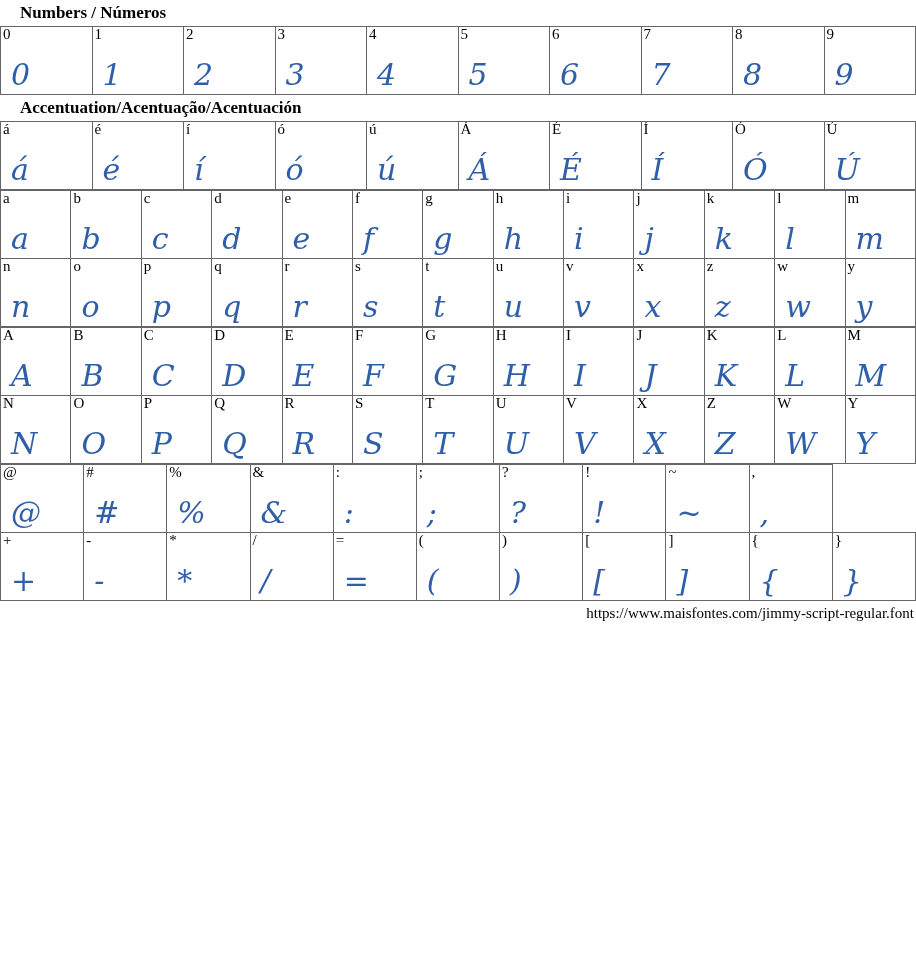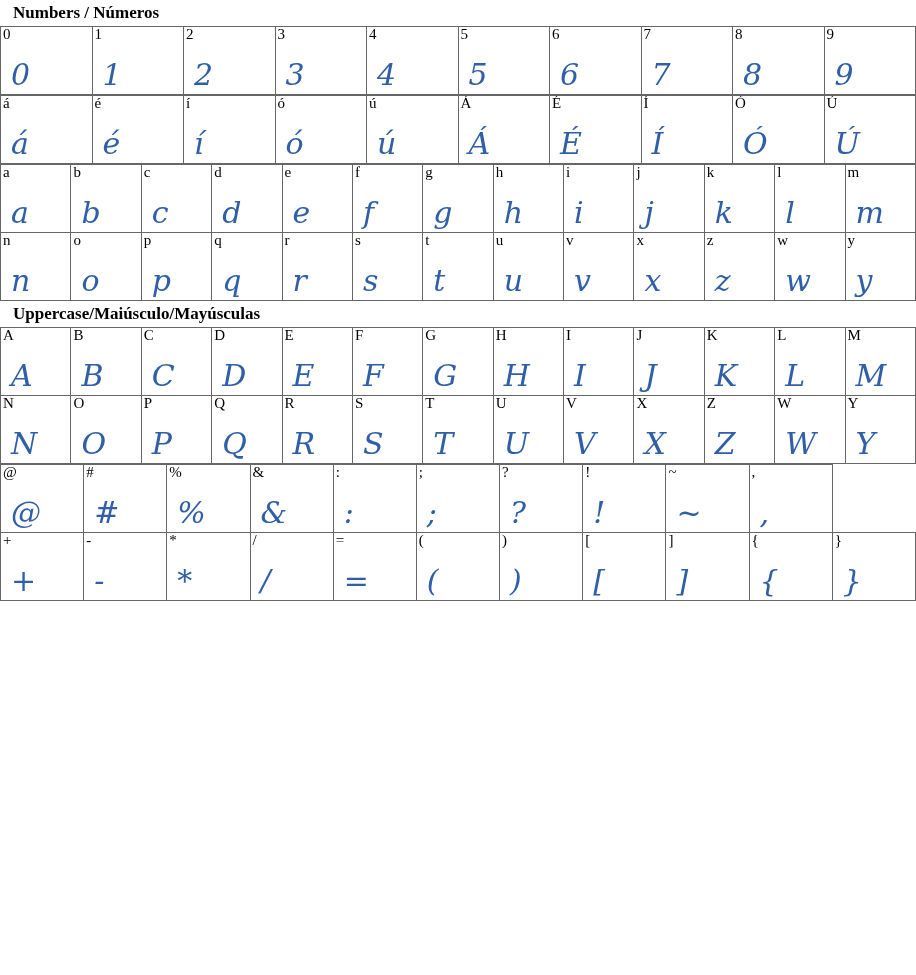--- a/index.html
+++ b/index.html
@@ -14,21 +14,21 @@
     color: #000000;
     overflow: hidden;
   }
   .page { position: relative; width: 916px; }
 
   .section-title {
     font-family: "Liberation Serif", serif;
     font-weight: bold;
     font-size: 17px;
     line-height: 22px;
-    padding: 2px 0 2px 13px;
+    padding: 2px 0 2px 20px;
     color: #000;
   }
 
   table.glyphs {
     border-collapse: collapse;
     width: 916px;
     table-layout: fixed;
   }
   table.glyphs td {
     border: 1px solid #666666;
@@ -159,20 +159,21 @@
             </td>
             <td>
               <div class="cell">
                 <span class="label">9</span>
                 <span class="sample big">9</span>
               </div>
             </td>
           </tr>
         </tbody>
       </table>
+      <div class="section-title">Accentuation/Acentuação/Acentuación</div>
       <table class="glyphs">
         <colgroup>
           <col style="width: 10%;">
           <col style="width: 10%;">
           <col style="width: 10%;">
           <col style="width: 10%;">
           <col style="width: 10%;">
           <col style="width: 10%;">
           <col style="width: 10%;">
           <col style="width: 10%;">
@@ -416,21 +417,20 @@
             </td>
             <td>
               <div class="cell">
                 <span class="label">y</span>
                 <span class="sample big">y</span>
               </div>
             </td>
           </tr>
         </tbody>
       </table>
-      <div class="section-title">Uppercase/Maiúsculo/Mayúsculas</div>
       <table class="glyphs">
         <colgroup>
           <col style="width: 7.69231%;">
           <col style="width: 7.69231%;">
           <col style="width: 7.69231%;">
           <col style="width: 7.69231%;">
           <col style="width: 7.69231%;">
           <col style="width: 7.69231%;">
           <col style="width: 7.69231%;">
           <col style="width: 7.69231%;">
@@ -745,13 +745,14 @@
             <td>
               <div class="cell">
                 <span class="label">}</span>
                 <span class="sample big">}</span>
               </div>
             </td>
           </tr>
         </tbody>
       </table>
     </div>
+  <div class="footer">https://www.maisfontes.com/jimmy-script-regular.font</div>
 </div>
 
 </body></html>

